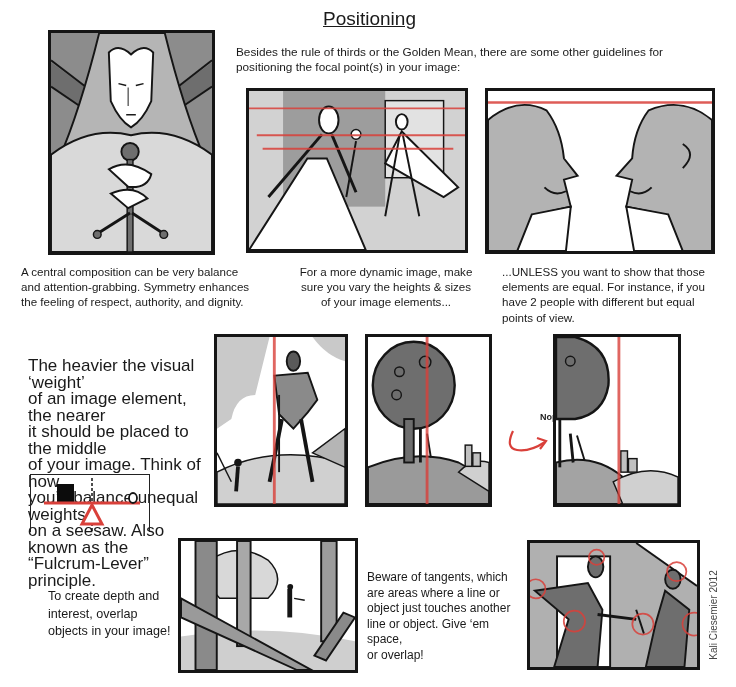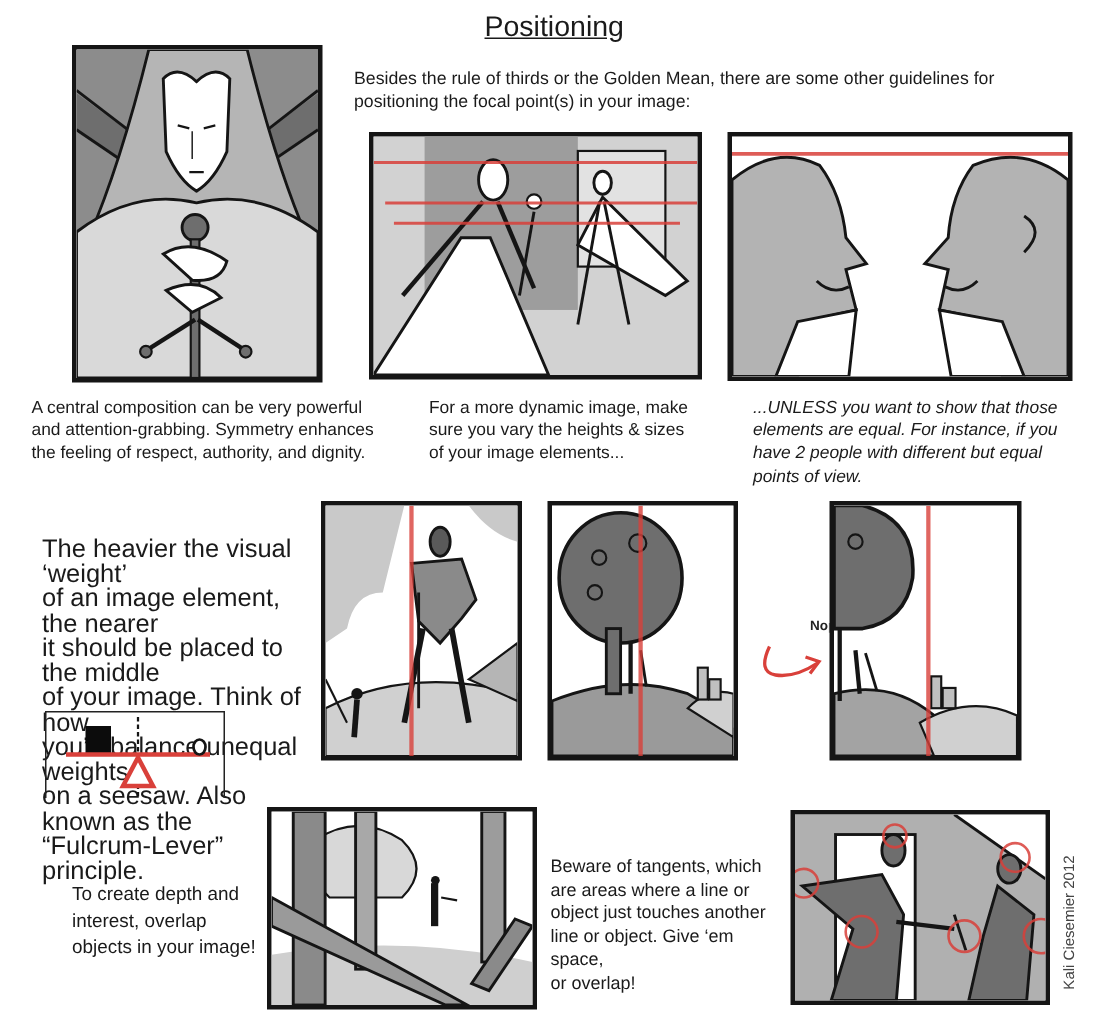--- a/index.html
+++ b/index.html
@@ -44,21 +44,21 @@
     <circle cx="82" cy="122" r="9" fill="#6e6e6e" stroke="#151515" stroke-width="2"></circle>
     <rect x="79" y="130" width="6" height="95" fill="#6e6e6e" stroke="#151515" stroke-width="1.5"></rect>
     <path d="M60,140 Q80,128 104,145 Q100,160 80,158 Z" fill="#ffffff" stroke="#151515" stroke-width="2"></path>
     <path d="M62,165 Q85,155 100,170 L80,180 Z" fill="#ffffff" stroke="#151515" stroke-width="2"></path>
     <line x1="50" y1="205" x2="82" y2="185" stroke="#151515" stroke-width="3"></line>
     <line x1="115" y1="205" x2="84" y2="185" stroke="#151515" stroke-width="3"></line>
     <circle cx="48" cy="207" r="4" fill="#6e6e6e" stroke="#151515" stroke-width="1.5"></circle>
     <circle cx="117" cy="207" r="4" fill="#6e6e6e" stroke="#151515" stroke-width="1.5"></circle>
   </svg>
 </div>
-<div class="abs txt" style="left:21px; top:264px; width:240px;">A central composition can be very powerful
+<div class="abs txt" style="left:21px; top:264px; width:240px;">A central composition can be very balance
 and attention-grabbing. Symmetry enhances
  the feeling of respect, authority, and dignity.</div>
 
 <div class="panel" style="left:246px; top:88px; width:222px; height:165px;">
   <svg viewBox="0 0 222 165" preserveAspectRatio="none">
     <rect width="222" height="165" fill="#d2d2d2"></rect>
     <rect x="35" y="0" width="105" height="120" fill="#9d9d9d"></rect>
     <rect x="140" y="10" width="60" height="80" fill="#e2e2e2" stroke="#151515" stroke-width="1.5"></rect>
     <polygon points="0,165 60,70 80,70 120,165" fill="#ffffff" stroke="#151515" stroke-width="2"></polygon>
     <ellipse cx="82" cy="30" rx="10" ry="14" fill="#ffffff" stroke="#151515" stroke-width="2"></ellipse>
@@ -68,38 +68,38 @@
     <line x1="110" y1="52" x2="100" y2="110" stroke="#151515" stroke-width="2"></line>
     <ellipse cx="157" cy="32" rx="6" ry="8" fill="#ffffff" stroke="#151515" stroke-width="2"></ellipse>
     <polygon points="157,42 215,100 200,110 140,75" fill="#ffffff" stroke="#151515" stroke-width="2"></polygon>
     <line x1="155" y1="45" x2="140" y2="130" stroke="#151515" stroke-width="2"></line>
     <line x1="158" y1="45" x2="175" y2="130" stroke="#151515" stroke-width="2"></line>
     <line x1="0" y1="18" x2="222" y2="18" stroke="#d9403a" stroke-width="2" opacity="0.85"></line>
     <line x1="8" y1="46" x2="222" y2="46" stroke="#d9403a" stroke-width="2" opacity="0.85"></line>
     <line x1="14" y1="60" x2="210" y2="60" stroke="#d9403a" stroke-width="2" opacity="0.85"></line>
   </svg>
 </div>
-<div class="abs txt" style="left:286px; top:264px; width:200px;">For a more dynamic image, make
+<div class="abs txt" style="left:286px; top:264px; width:200px;text-align:center;">For a more dynamic image, make
 sure you vary the heights &amp; sizes
 of your image elements...</div>
 
 <div class="panel" style="left:485px; top:88px; width:230px; height:166px;">
   <svg viewBox="0 0 230 166" preserveAspectRatio="none">
     <rect width="230" height="166" fill="#ffffff"></rect>
     <path d="M0,30 Q30,5 60,20 Q75,40 78,70 L92,88 L78,92 L85,120 L50,128 L45,166 L0,166 Z" fill="#b3b3b3" stroke="#151515" stroke-width="2"></path>
     <path d="M230,30 Q200,5 165,20 Q150,40 148,70 L132,88 L148,92 L142,120 L180,128 L185,166 L230,166 Z" fill="#b3b3b3" stroke="#151515" stroke-width="2"></path>
     <polygon points="45,128 85,120 80,166 30,166" fill="#ffffff" stroke="#151515" stroke-width="2"></polygon>
     <polygon points="185,128 142,120 150,166 200,166" fill="#ffffff" stroke="#151515" stroke-width="2"></polygon>
     <path d="M58,100 Q68,110 80,104" fill="none" stroke="#151515" stroke-width="2"></path>
     <path d="M168,100 Q158,110 146,104" fill="none" stroke="#151515" stroke-width="2"></path>
     <path d="M200,55 Q215,65 200,80" fill="none" stroke="#151515" stroke-width="2"></path>
     <line x1="0" y1="12" x2="230" y2="12" stroke="#d9403a" stroke-width="2.5" opacity="0.85"></line>
   </svg>
 </div>
-<div class="abs txt" style="left:502px; top:264px; width:230px;font-style:italic;">...UNLESS you want to show that those
+<div class="abs txt" style="left:502px; top:264px; width:230px;">...UNLESS you want to show that those
 elements are equal. For instance, if you
 have 2  people with different but equal
 points of view.</div>
 
 <div class="abs txt-lg" style="left:28px; top:358px; width:180px; font-size:17px; line-height:16.5px;">The heavier the visual ‘weight’
 of an image element, the nearer
 it should be placed to the middle
 of your image. Think of how
 you’d balance unequal weights
 on a seesaw. Also known as the

